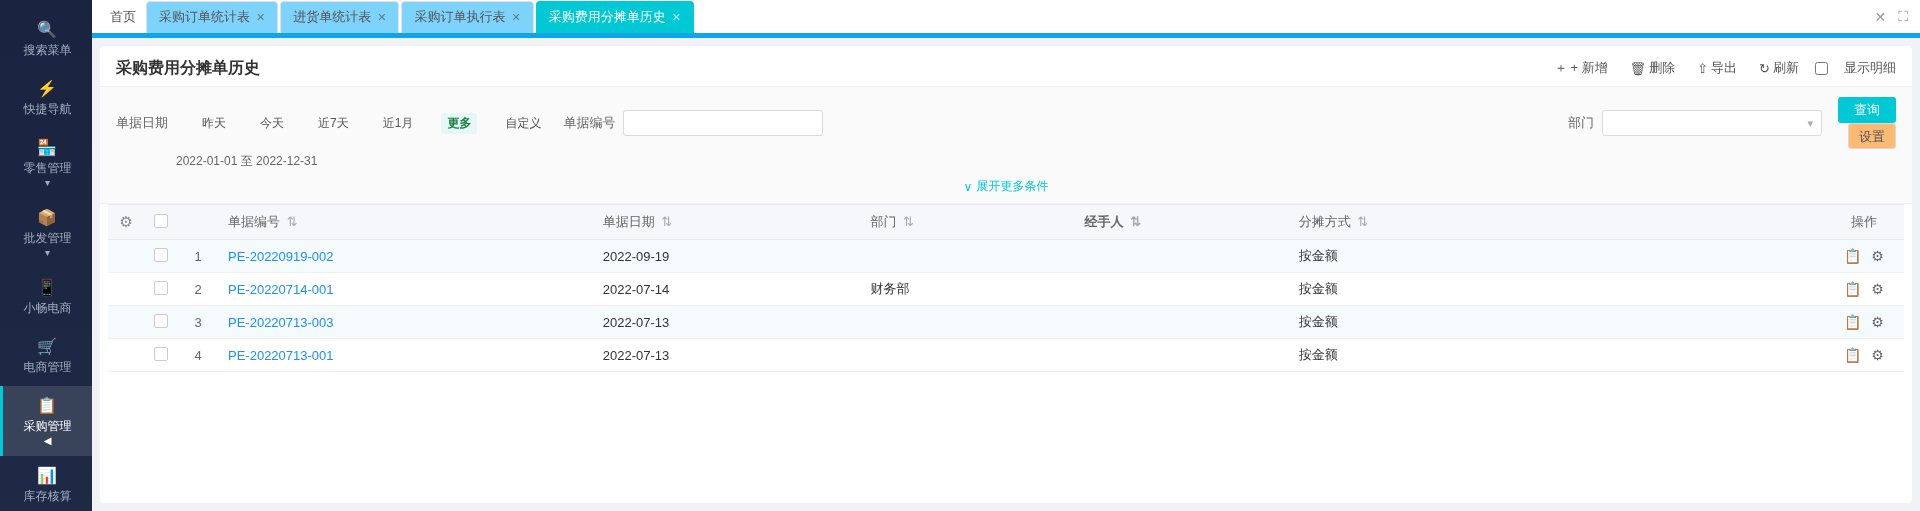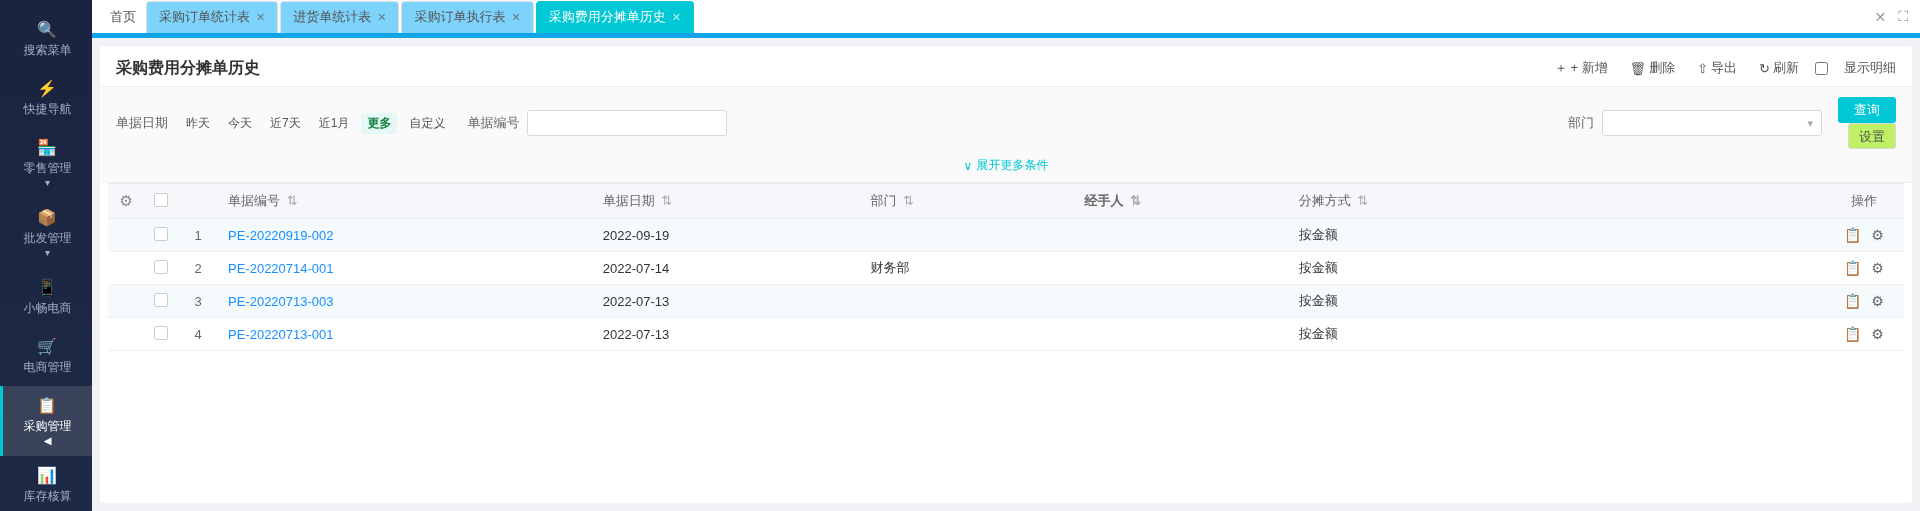--- a/index.html
+++ b/index.html
@@ -118,20 +118,21 @@
     }
     .filter-label { color: #666; font-size: 13px; white-space: nowrap; }
     .filter-date-range { color: #333; font-size: 12px; }
     .date-shortcuts { display: flex; align-items: center; gap: 6px; margin-left: 4px; }
     .date-shortcut {
       padding: 2px 6px;
       border-radius: 3px;
       cursor: pointer;
       color: #555;
       font-size: 12px;
+      margin-left: 16px;
     }
     .date-shortcut.more {
       background: #e6f7f8;
       color: #15803d;
       font-weight: bold;
       border-radius: 3px;
     }
     .date-shortcut.custom { color: #555; }
     .filter-input-wrap {
       display: flex;
@@ -163,21 +164,21 @@
       background: #00c8d4;
       color: #fff;
       border: none;
       border-radius: 3px;
       padding: 4px 16px;
       cursor: pointer;
       font-size: 13px;
       height: 26px;
     }
     .settings-btn {
-      background: #bef264;
+      background: #fdba74;
       color: #555;
       border: 1px solid #d9d9d9;
       border-radius: 3px;
       padding: 4px 10px;
       cursor: pointer;
       font-size: 13px;
       height: 26px;
     }
     .expand-more {
       display: flex;
@@ -383,20 +384,23 @@
             <span style="color:#aaa;font-size:11px;">▾</span>
           </div>
         </div>
 
         <div style="display:flex;flex-direction:column;align-items:flex-end;">
           <button class="query-btn">查询</button>
           <button class="settings-btn">设置</button>
         </div>
       </div>
 
+      <div style="display:flex;align-items:center;gap:8px;margin-top:4px;">
+        <span class="filter-date-range" style="margin-left:60px;color:#666;font-size:12px;">2022-01-01 至 2022-12-31</span>
+      </div>
 
       <div class="expand-more">
         <span>∨</span>
         <span>展开更多条件</span>
       </div>
     </div>
 
     <div class="table-wrap">
       <table>
         <thead>

